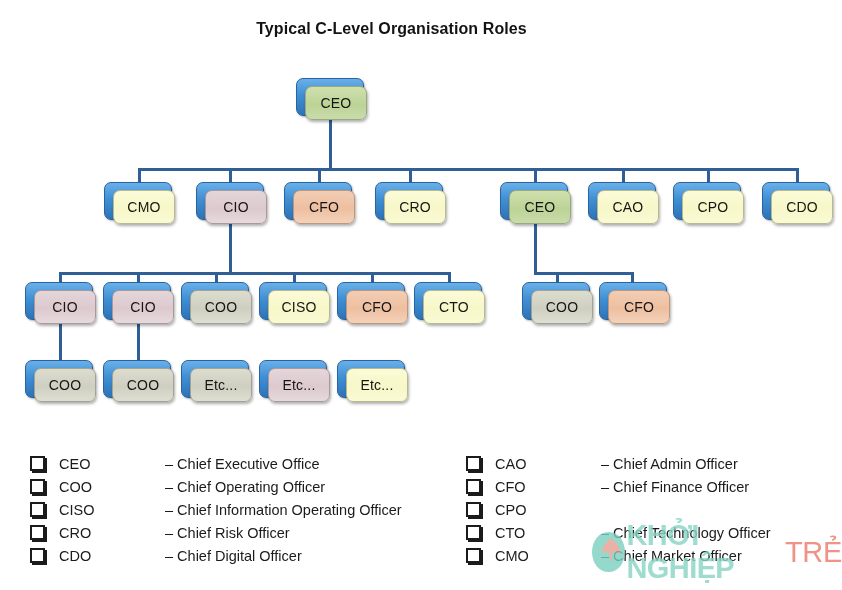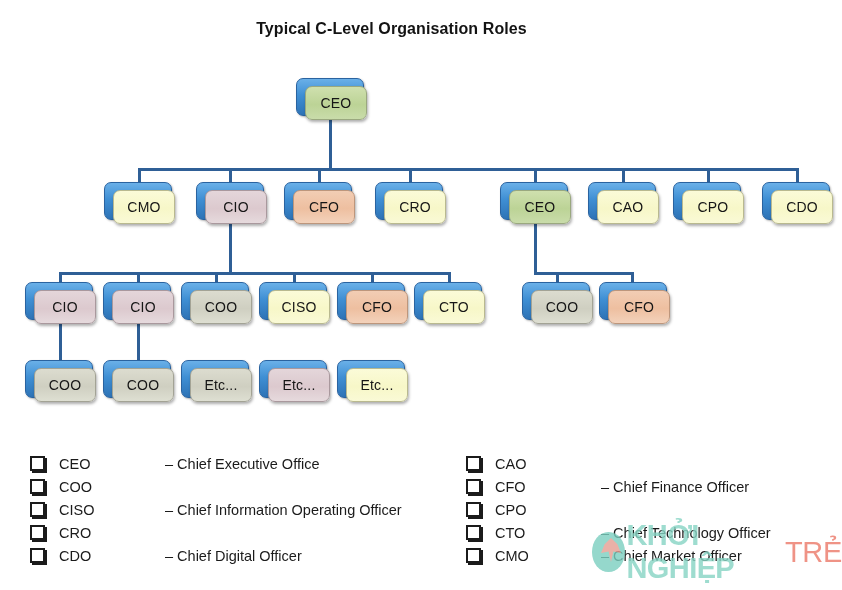--- a/index.html
+++ b/index.html
@@ -214,40 +214,43 @@
   <div class="legend">
     <div class="legend-col left" id="legend-left">
         <div class="legend-row">
           <span class="legend-box"></span>
           <span class="legend-abbr">CEO</span>
           <span class="legend-desc">– Chief Executive Office</span>
         </div>
         <div class="legend-row">
           <span class="legend-box"></span>
           <span class="legend-abbr">COO</span>
+          <span class="legend-desc">– Chief Operating Officer</span>
         </div>
         <div class="legend-row">
           <span class="legend-box"></span>
           <span class="legend-abbr">CISO</span>
           <span class="legend-desc">– Chief Information Operating Officer</span>
         </div>
         <div class="legend-row">
           <span class="legend-box"></span>
           <span class="legend-abbr">CRO</span>
+          <span class="legend-desc">– Chief Risk Officer</span>
         </div>
         <div class="legend-row">
           <span class="legend-box"></span>
           <span class="legend-abbr">CDO</span>
           <span class="legend-desc">– Chief Digital Officer</span>
         </div>
       </div>
     <div class="legend-col right" id="legend-right">
         <div class="legend-row">
           <span class="legend-box"></span>
           <span class="legend-abbr">CAO</span>
+          <span class="legend-desc">– Chief Admin Officer</span>
         </div>
         <div class="legend-row">
           <span class="legend-box"></span>
           <span class="legend-abbr">CFO</span>
           <span class="legend-desc">– Chief Finance Officer</span>
         </div>
         <div class="legend-row">
           <span class="legend-box"></span>
           <span class="legend-abbr">CPO</span>
         </div>

